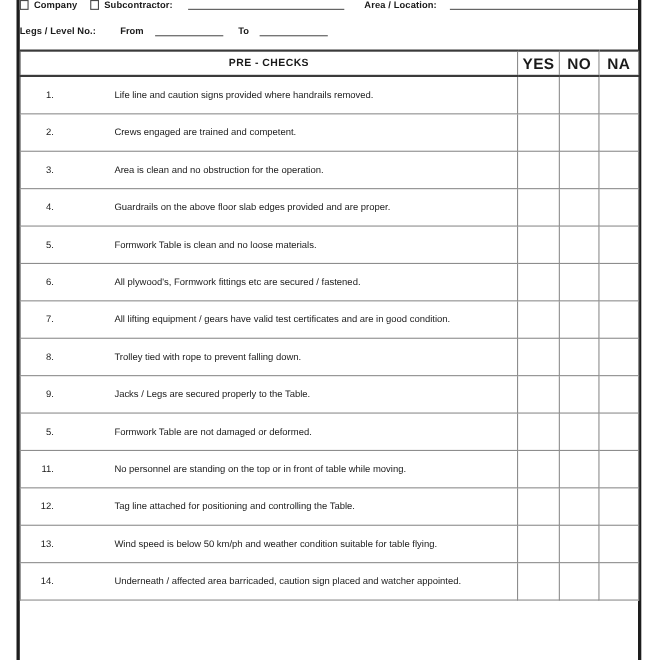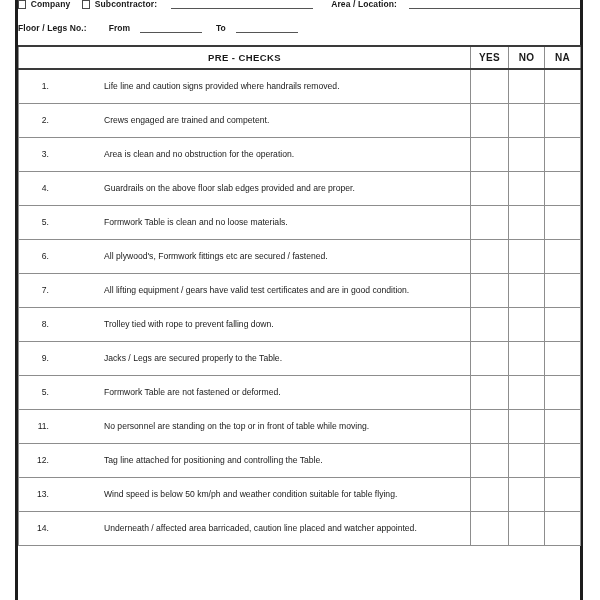--- a/index.html
+++ b/index.html
@@ -115,21 +115,21 @@
   th.head-desc {
     height: 21px;
     text-align: center;
     font-size: 9.5px;
     font-weight: bold;
     letter-spacing: .4px;
   }
   th.head-ans {
     height: 21px;
     text-align: center;
-    font-size: 10px;
+    font-size: 14px;
     font-weight: bold;
     letter-spacing: .3px;
     margin-left: 41px;
   }
 
   tr.item-row td { height: 33px; }
   td.cell-desc {
     padding: 0 6px 0 0;
     font-size: 8.6px;
     font-weight: normal;
@@ -168,21 +168,21 @@
       <span class="gap-sm"></span>
       <span class="chk"></span>
       <span class="hdr-label">Subcontractor:</span>
       <span class="rule rule-sub"></span>
       <span class="gap-md"></span>
       <span class="hdr-label">Area / Location:</span>
       <span class="rule rule-area"></span>
     </div>
 
     <div class="hdr-row hdr-row-2">
-      <span class="hdr-label">Floor / Legs No.:</span>
+      <span class="hdr-label">Legs / Level No.:</span>
       <span class="gap-md"></span>
       <span class="hdr-label-plain">From</span>
       <span class="rule rule-from"></span>
       <span class="gap-sm"></span>
       <span class="hdr-label-plain">To</span>
       <span class="rule rule-to"></span>
     </div>
 
   </div>
 
@@ -298,21 +298,21 @@
             </div>
           </td>
           <td class="cell-ans"></td>
           <td class="cell-ans"></td>
           <td class="cell-ans"></td>
         </tr>
         <tr class="item-row">
           <td class="cell-desc">
             <div class="item-inner">
               <span class="item-num">5.</span>
-              <span class="item-text">Formwork Table are not fastened or deformed.</span>
+              <span class="item-text">Formwork Table are not damaged or deformed.</span>
             </div>
           </td>
           <td class="cell-ans"></td>
           <td class="cell-ans"></td>
           <td class="cell-ans"></td>
         </tr>
         <tr class="item-row">
           <td class="cell-desc">
             <div class="item-inner">
               <span class="item-num">11.</span>
@@ -342,21 +342,21 @@
             </div>
           </td>
           <td class="cell-ans"></td>
           <td class="cell-ans"></td>
           <td class="cell-ans"></td>
         </tr>
         <tr class="item-row">
           <td class="cell-desc">
             <div class="item-inner">
               <span class="item-num">14.</span>
-              <span class="item-text">Underneath / affected area barricaded, caution line placed and watcher appointed.</span>
+              <span class="item-text">Underneath / affected area barricaded, caution sign placed and watcher appointed.</span>
             </div>
           </td>
           <td class="cell-ans"></td>
           <td class="cell-ans"></td>
           <td class="cell-ans"></td>
         </tr>
       </tbody>
   </table>
 
 </div>

